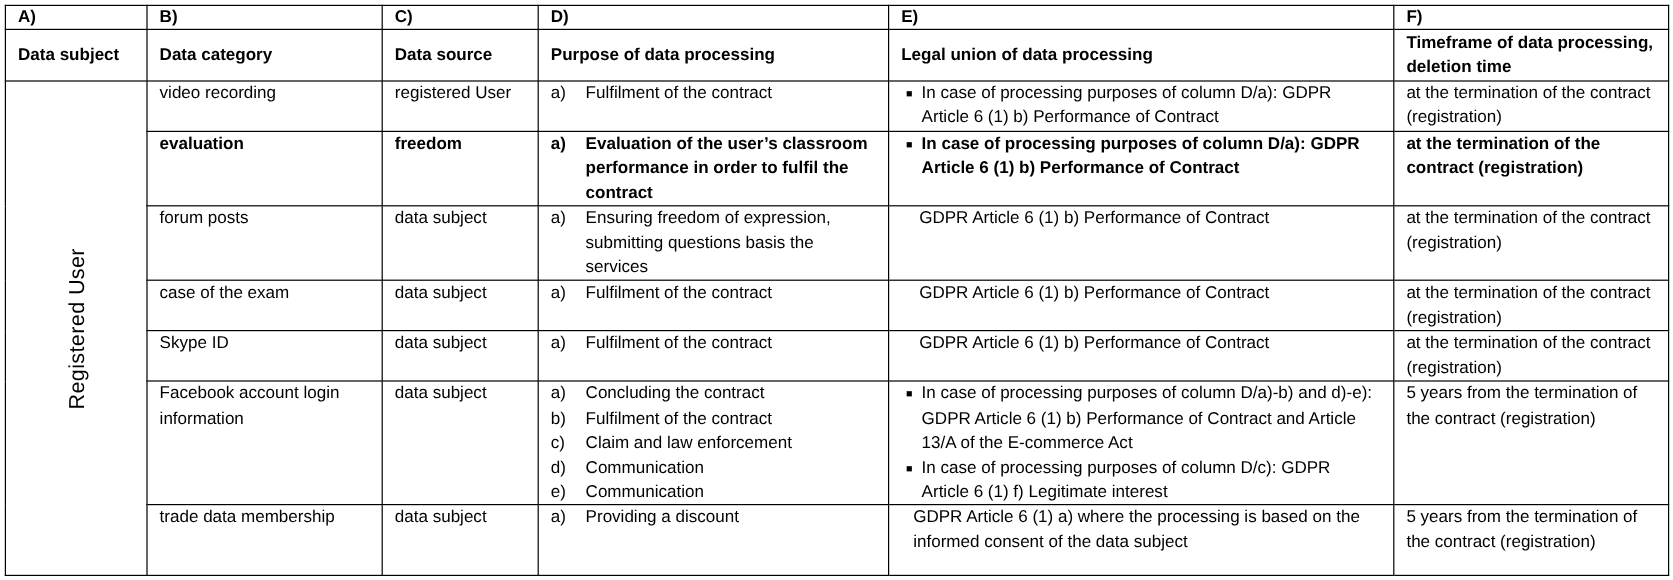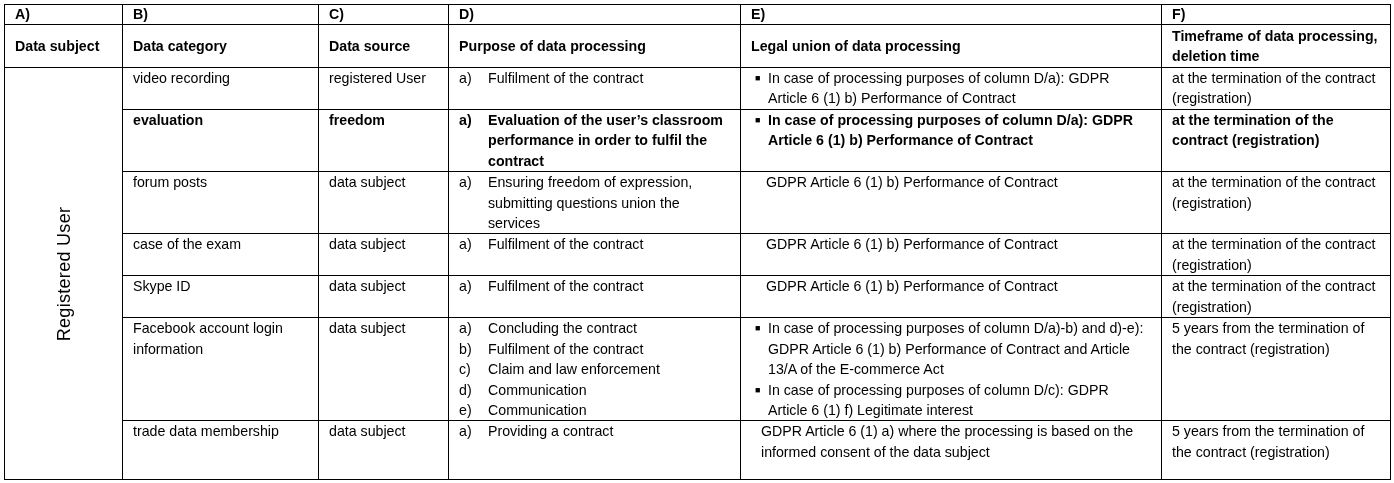--- a/index.html
+++ b/index.html
@@ -82,21 +82,21 @@
           <div class="basis-item"><span class="bullet">■</span><span>In case of processing purposes of column D/a): GDPR Article 6 (1) b) Performance of Contract</span></div>
         </td>
         <td>at the termination of the contract (registration)</td>
       </tr>
       <tr style="height: 62px;">
         <td>forum posts</td>
         <td>data subject</td>
         <td>
           <div class="purp">
             <span class="lbl">a)</span>
-            <span>Ensuring freedom of expression, submitting questions union the services</span>
+            <span>Ensuring freedom of expression, submitting questions basis the services</span>
           </div>
         </td>
         <td style="padding-left: 12px;">
           <div class="basis-plain"><span>GDPR Article 6 (1) b) Performance of Contract</span></div>
         </td>
         <td>at the termination of the contract (registration)</td>
       </tr>
       <tr style="height: 42px;">
         <td>case of the exam</td>
         <td>data subject</td>
@@ -155,21 +155,21 @@
           <div class="basis-item"><span class="bullet">■</span><span>In case of processing purposes of column D/c): GDPR Article 6 (1) f) Legitimate interest</span></div>
         </td>
         <td>5 years from the termination of the contract (registration)</td>
       </tr>
       <tr style="height: 59px;">
         <td>trade data membership</td>
         <td>data subject</td>
         <td>
           <div class="purp">
             <span class="lbl">a)</span>
-            <span>Providing a contract</span>
+            <span>Providing a discount</span>
           </div>
         </td>
         <td style="padding-left: 20px;">
           <div class="basis-flush"><span>GDPR Article 6 (1) a) where the processing is based on the informed consent of the data subject</span></div>
         </td>
         <td>5 years from the termination of the contract (registration)</td>
       </tr>
     </tbody>
 </table>
 

